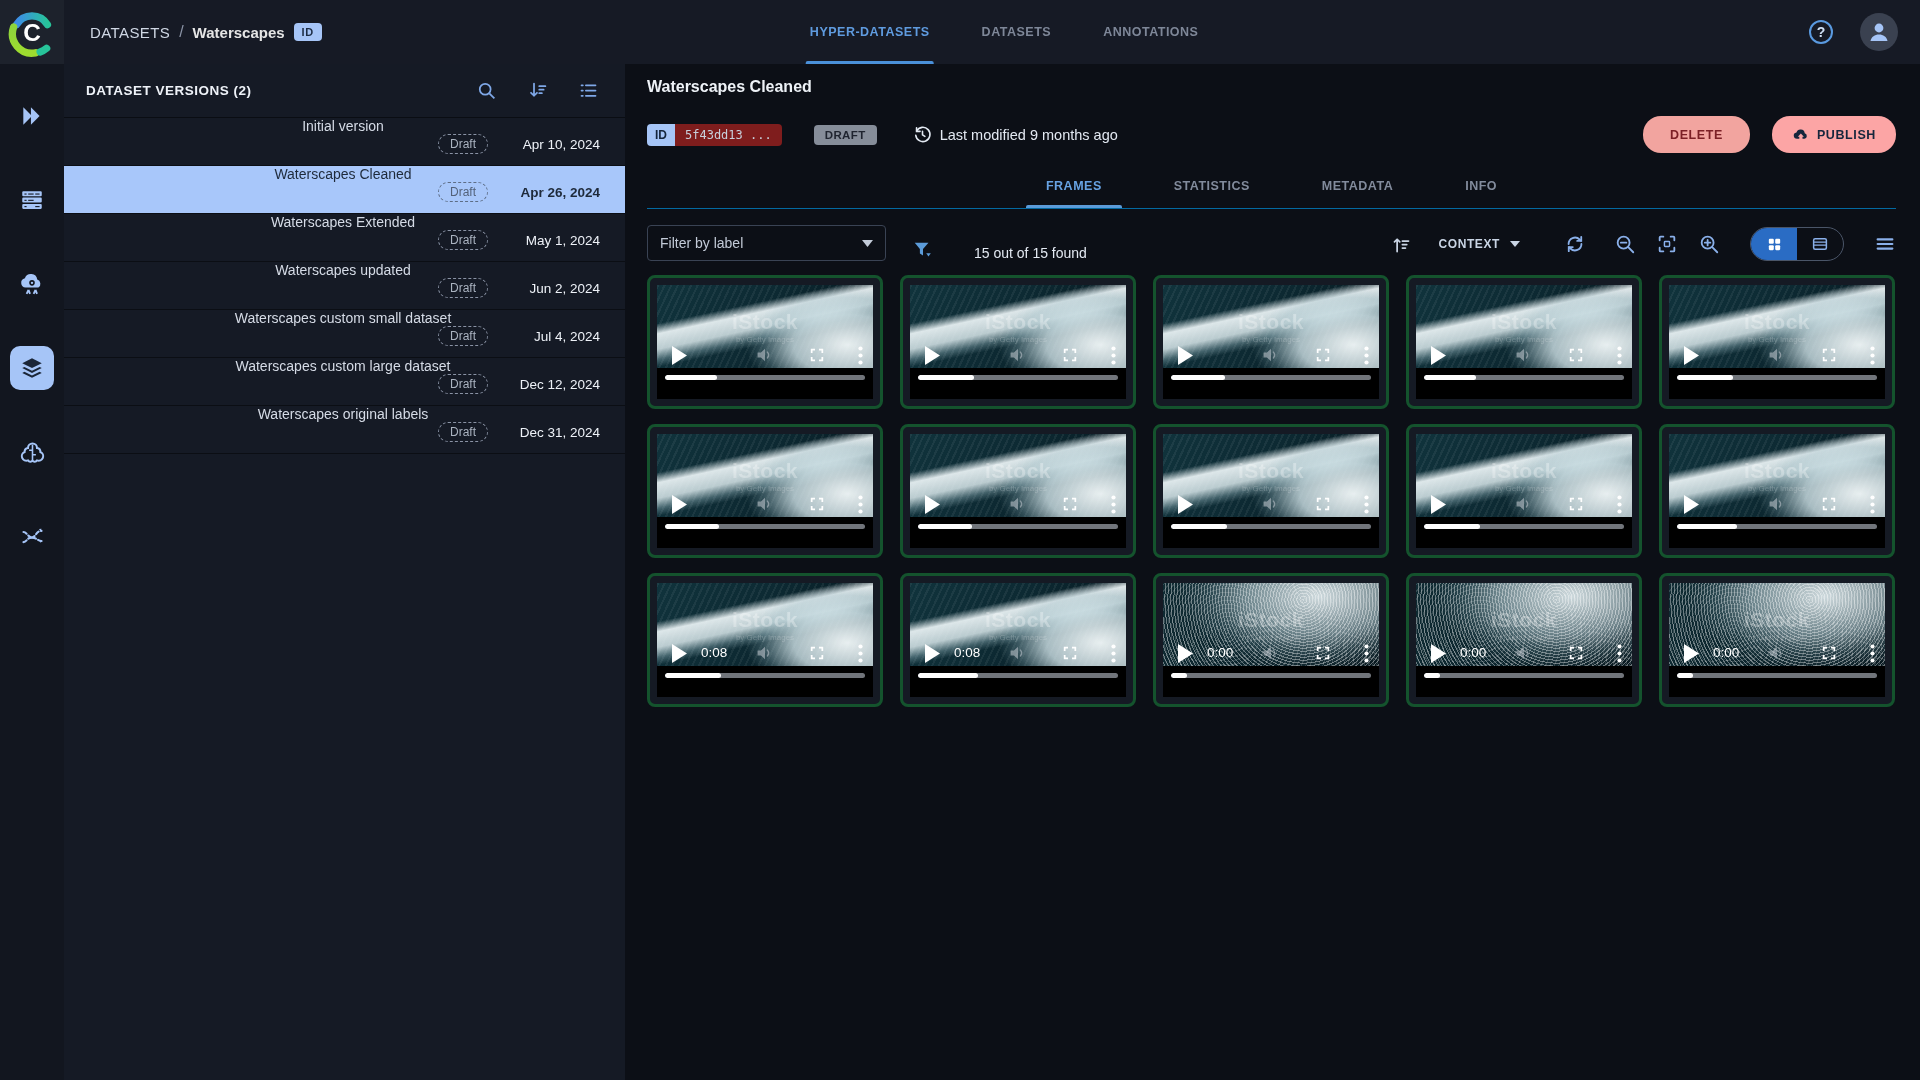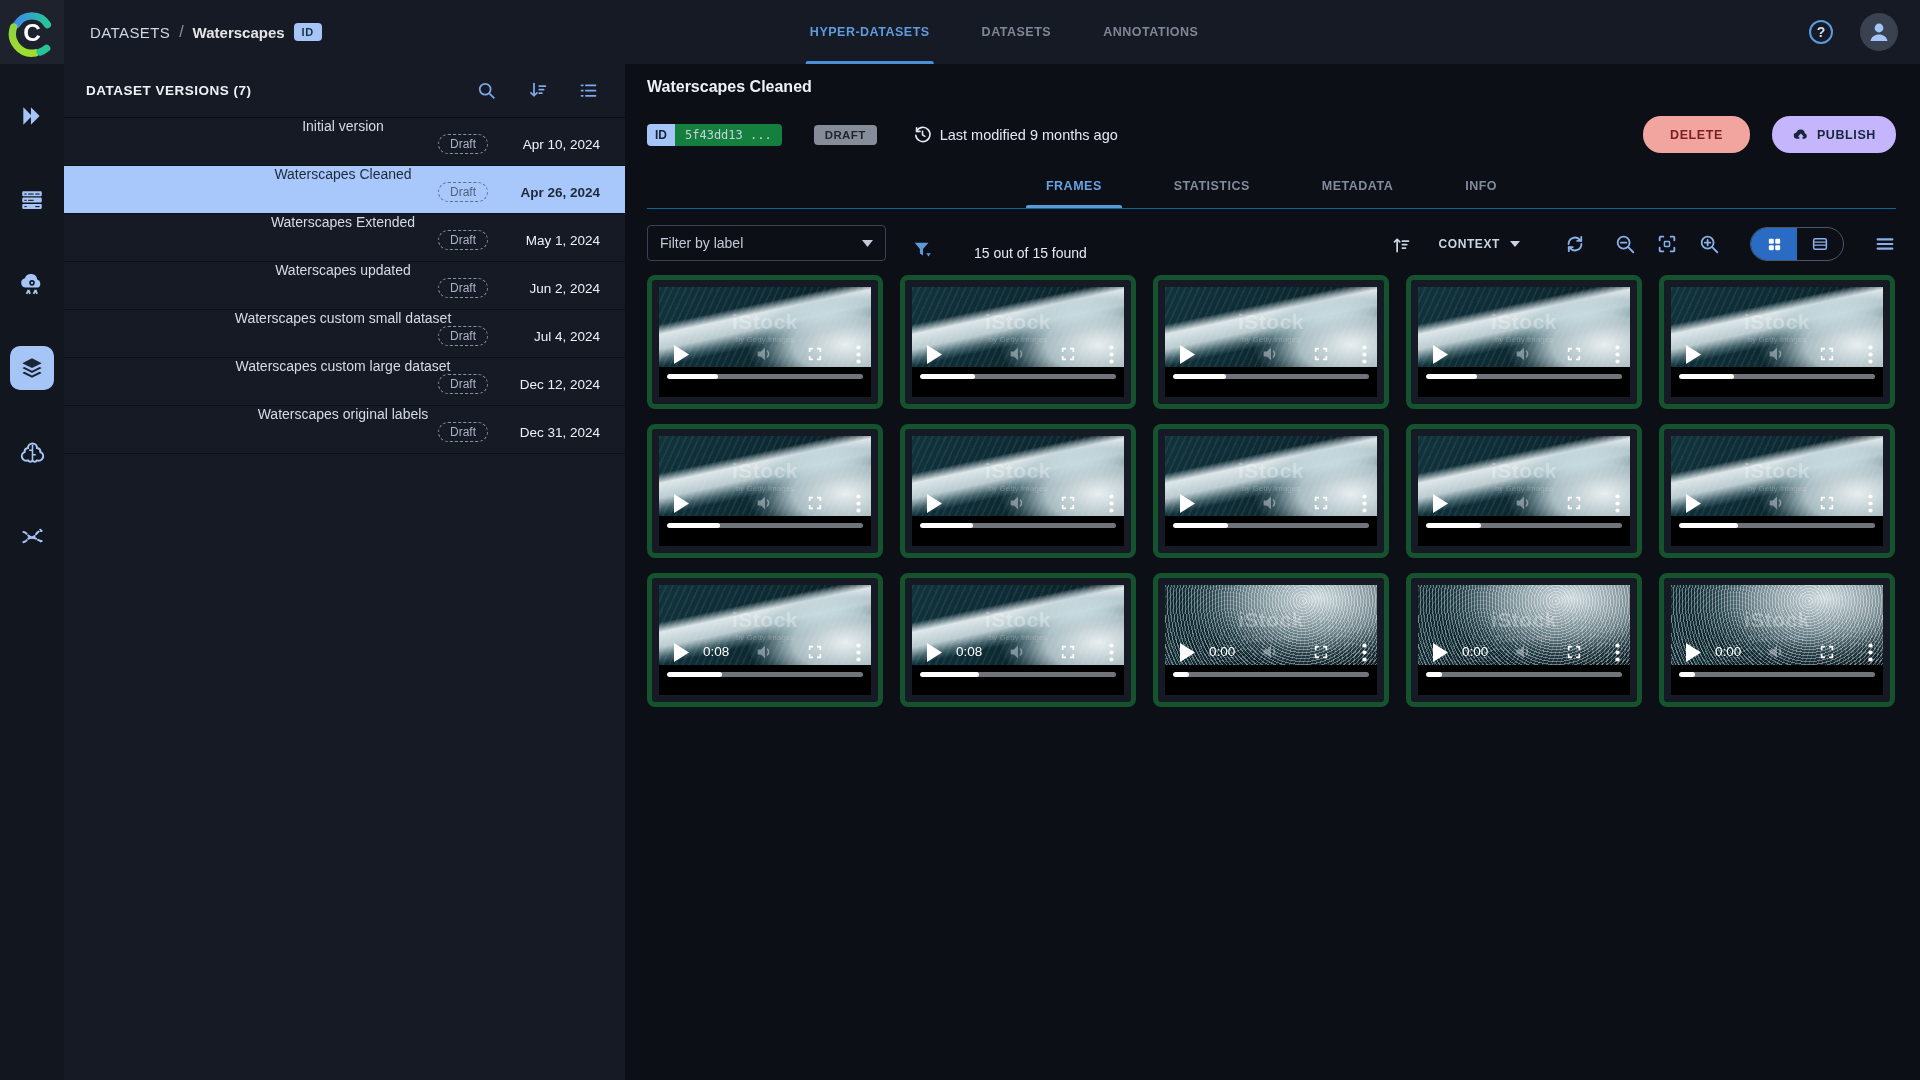--- a/index.html
+++ b/index.html
@@ -44,27 +44,27 @@
   .vrow.selected .vname { color:#1e2a3a; font-weight:normal; }
   .vrow.selected .vdate { color:#1e2a3a; font-weight:bold; }
   .vrow.selected .draft-chip { border-color:#5d6d85; color:#53627a; }
 
   
   .main { flex:1; background:#0c0f16; padding:14px 24px 0 22px; display:flex; flex-direction:column; }
   .main-title { font-size:16px; font-weight:bold; color:#eef2f7; }
   .meta-row { margin-top:20px; display:flex; align-items:center; }
   .id-chip { display:flex; border-radius:4px; overflow:hidden; font-size:12px; }
   .id-chip .id-k { background:#a6c5f7; color:#15253c; font-weight:bold; padding:4px 8px; }
-  .id-chip .id-v { background:#15803d; color:#c8d0dc; font-family:"DejaVu Sans Mono", monospace; padding:4px 10px; font-size:12px; }
+  .id-chip .id-v { background:#7f1d1d; color:#c8d0dc; font-family:"DejaVu Sans Mono", monospace; padding:4px 10px; font-size:12px; }
   .draft-badge { margin-left:32px; background:#868d99; color:#1f242f; font-size:11.5px; font-weight:bold; letter-spacing:.4px; border-radius:4px; padding:4px 11px; }
   .modified { margin-left:36px; display:flex; align-items:center; gap:8px; font-size:14.5px; color:#e3e9f2; }
   .action-btns { margin-left:auto; display:flex; gap:22px; }
   .btn { border:none; border-radius:18px; font-size:12.5px; font-weight:bold; letter-spacing:.6px; cursor:pointer; font-family:inherit; display:flex; align-items:center; gap:8px; }
   .btn-delete { background:#f2a49f; color:#7c2026; padding:10px 27px; }
-  .btn-publish { background:#c4b5fd; color:#16263c; padding:10px 20px; }
+  .btn-publish { background:#fca5a5; color:#16263c; padding:10px 20px; }
 
   .main-tabs { margin-top:10px; height:46px; display:flex; justify-content:center; gap:56px; border-bottom:1px solid #0369a1; }
   .main-tab { position:relative; display:flex; align-items:center; font-size:12.5px; font-weight:bold; letter-spacing:.5px; color:#828b9c; cursor:pointer; padding:0 8px; }
   .main-tab.active { color:#67a2e2; }
   .main-tab.active::after { content:""; position:absolute; left:-12px; right:-12px; bottom:0; height:3px; background:#5b9bd9; border-radius:2px 2px 0 0; }
 
   .filter-row { margin-top:16px; display:flex; align-items:flex-end; }
   .label-select { width:239px; height:36px; border:1px solid #3a4354; border-radius:4px; display:flex; align-items:center; padding:0 12px; color:#c3cbd8; font-size:14px; cursor:pointer; background:transparent; }
   .label-select .caret { margin-left:auto; }
   .funnel-wrap { margin-left:26px; display:flex; cursor:pointer; }
@@ -73,21 +73,21 @@
   .tool { display:flex; align-items:center; cursor:pointer; color:#8ab0ea; }
   .context-wrap { margin-left:26px; display:flex; align-items:center; gap:10px; color:#c9d4e4; font-size:12px; font-weight:bold; letter-spacing:.6px; cursor:pointer; }
   .gap40 { margin-left:44px; } .gap18 { margin-left:20px; } .gap26 { margin-left:28px; }
   .seg-toggle { margin-left:30px; display:flex; border:1px solid #4a5568; border-radius:17px; overflow:hidden; height:34px; }
   .seg { width:46px; display:flex; align-items:center; justify-content:center; cursor:pointer; }
   .seg.active { background:#2a6cc4; }
   .burger { margin-left:30px; }
 
   
   .grid { margin-top:14px; display:grid; grid-template-columns:repeat(5, 236px); grid-auto-rows:134px; column-gap:17px; row-gap:15px; }
-  .vcard { background:#151a24; border:5px solid #14532d; border-radius:8px; padding:7px; cursor:pointer; }
+  .vcard { background:#151a24; border:3px solid #14532d; border-radius:8px; padding:7px; cursor:pointer; }
   .video { position:relative; width:100%; height:100%; background:#000; overflow:hidden; }
   .thumb { position:absolute; left:0; top:0; right:0; height:73%; }
   .thumb.wave { background:
       radial-gradient(65% 95% at 88% 72%, rgba(244,250,251,.95) 0%, rgba(212,231,236,.78) 38%, rgba(150,185,195,.28) 60%, rgba(0,0,0,0) 72%),
       linear-gradient(168deg, rgba(0,0,0,0) 30%, rgba(238,246,248,.92) 38%, rgba(224,238,241,.82) 50%, rgba(168,200,208,.35) 58%, rgba(0,0,0,0) 64%),
       repeating-linear-gradient(115deg, rgba(255,255,255,.06) 0 2px, rgba(0,0,0,0) 2px 6px),
       linear-gradient(120deg, #10333c 0%, #0d2a33 45%, #081e26 75%, #04141a 100%); }
   .thumb.foam { background:
       repeating-radial-gradient(circle at 65% 20%, rgba(255,255,255,.38) 0 1px, rgba(0,0,0,0) 1px 3px),
       repeating-radial-gradient(circle at 30% 60%, rgba(255,255,255,.16) 0 1px, rgba(0,0,0,0) 1px 4px),
@@ -206,21 +206,21 @@
           <path d="M4 17c3 0 3-4 7-4M11 13c4 0 4-6 9-6" stroke-dasharray="3.2 2.2"></path>
           <path d="M20 5l-2.2.4L19 7.5z" fill="currentColor" stroke="none"></path>
           <path d="M4 8c3 0 4 5 8 5M12 13c3 0 5 3 8 3" stroke-dasharray="3.2 2.2"></path>
           <path d="M21 16l-2.3-.9.3 2.4z" fill="currentColor" stroke="none"></path>
         </svg>
     </span>
   </div>
 
   <div class="panel">
     <div class="panel-head">
-      <span class="panel-title">DATASET VERSIONS (7)</span>
+      <span class="panel-title">DATASET VERSIONS (2)</span>
       <span class="panel-head-icons">
         <span class="pi">
           <svg width="21" height="21" viewBox="0 0 24 24" fill="none" stroke="currentColor" stroke-width="2">
               <circle cx="10.5" cy="10.5" r="6.2"></circle>
               <path d="M15.2 15.2L21 21"></path>
             </svg>
         </span>
         <span class="pi">
           <svg width="21" height="21" viewBox="0 0 24 24" fill="none" stroke="currentColor" stroke-width="2" stroke-linecap="round">
               <path d="M8 4v14M8 18l-3.4-3.4M8 18l3.4-3.4"></path>

